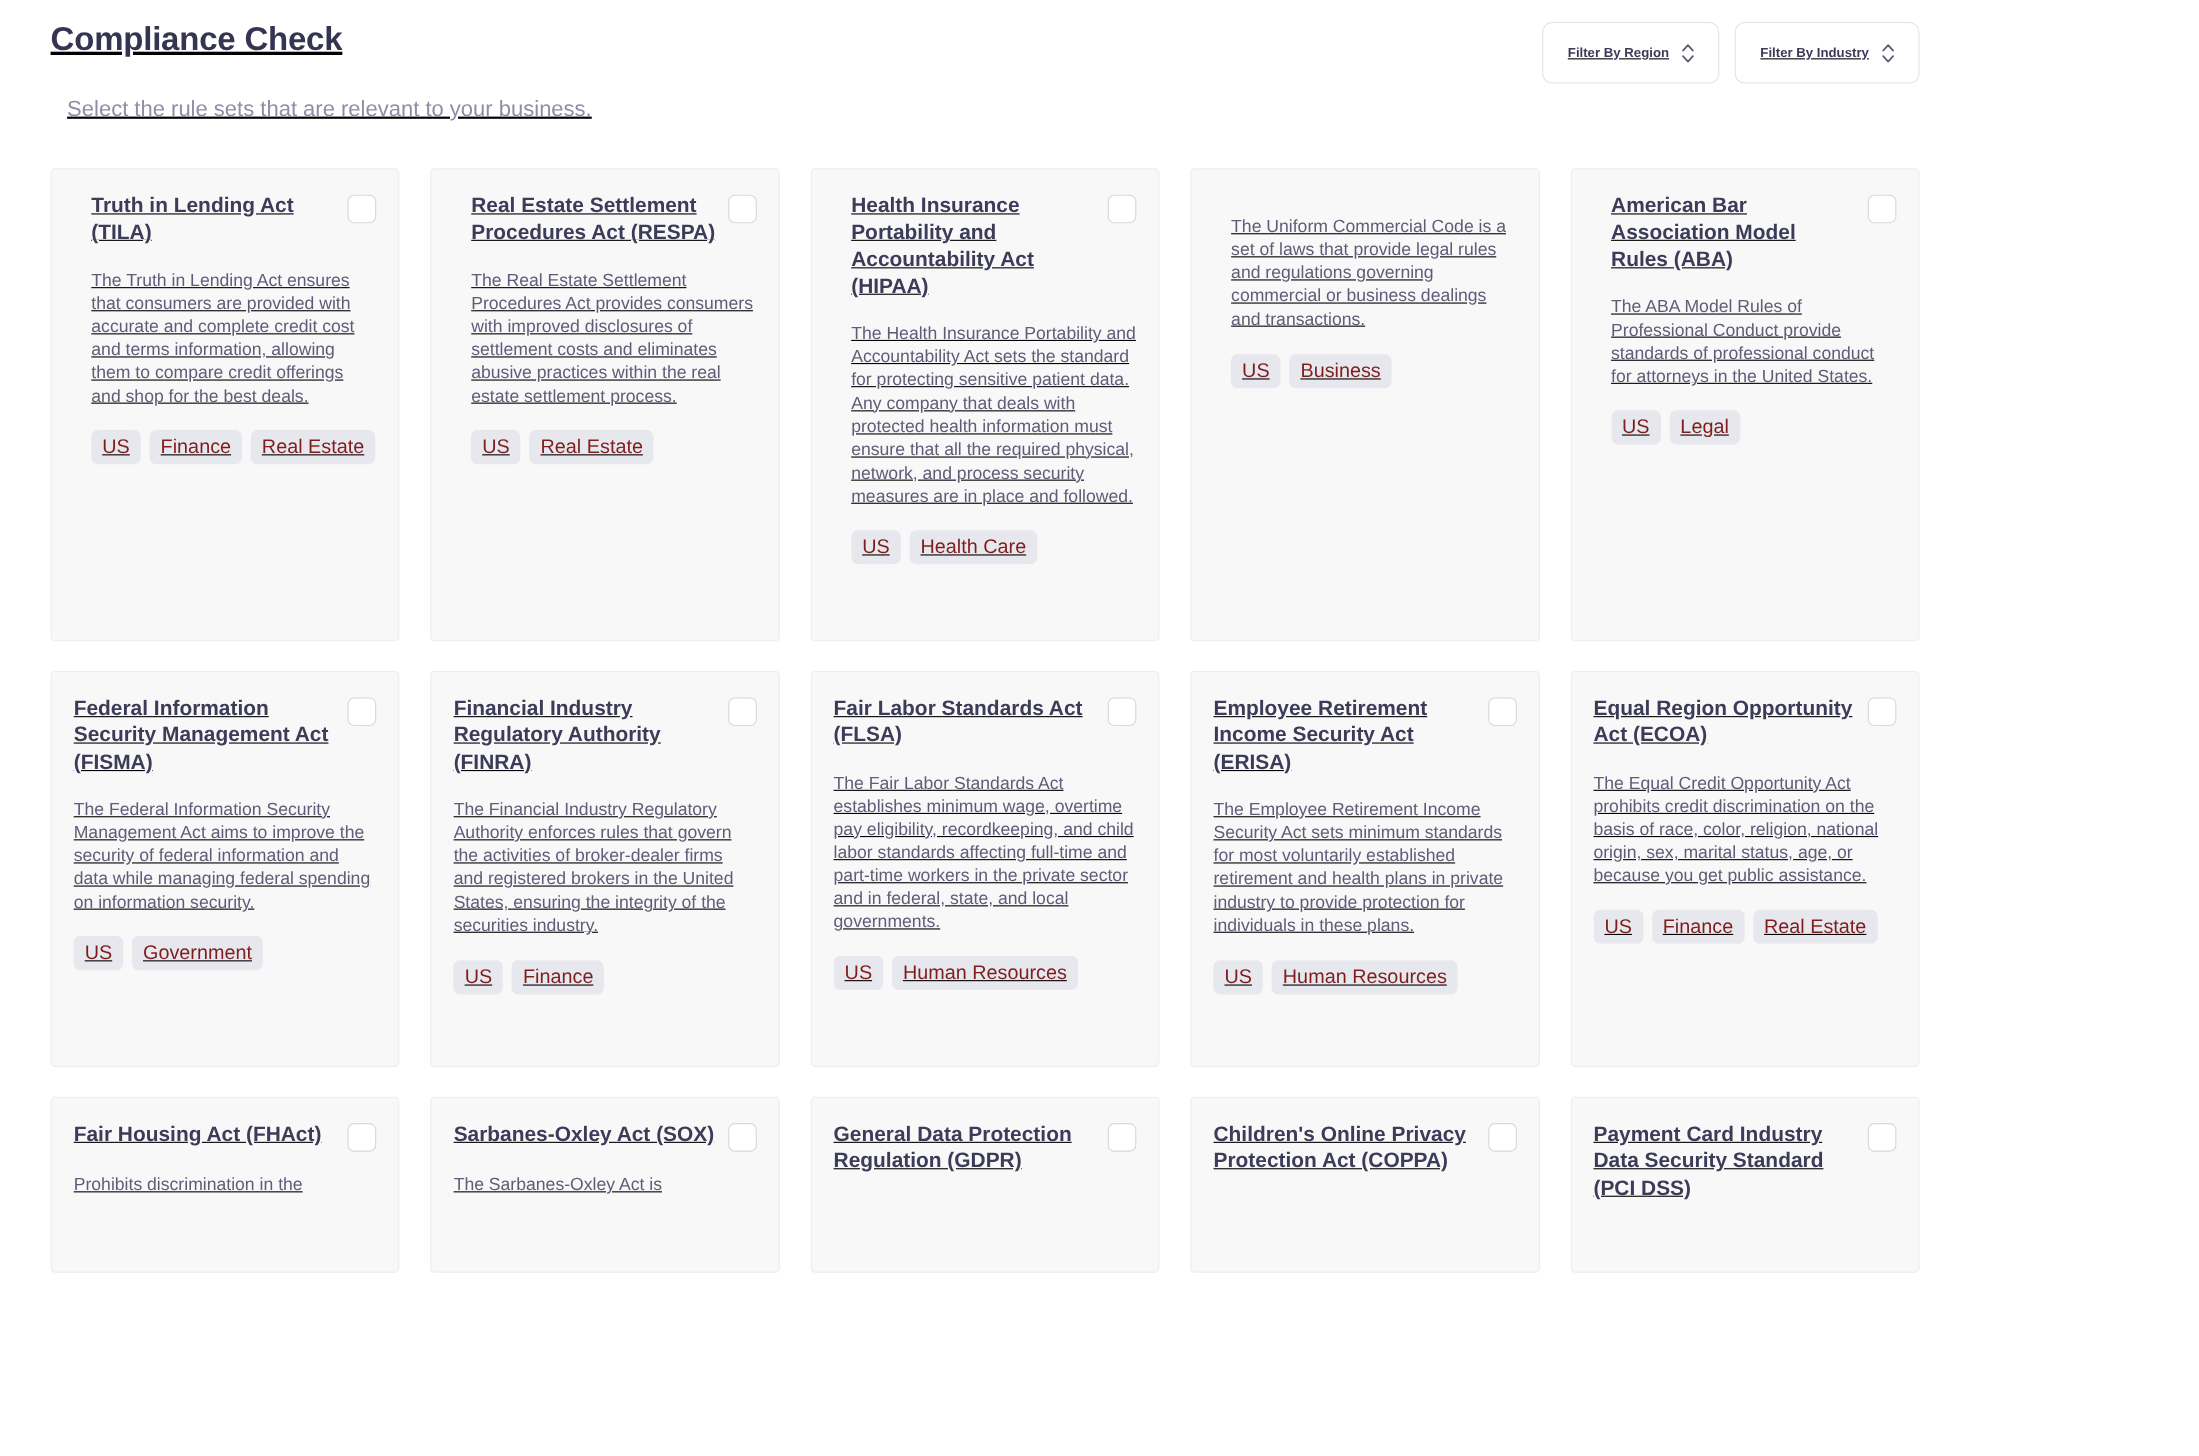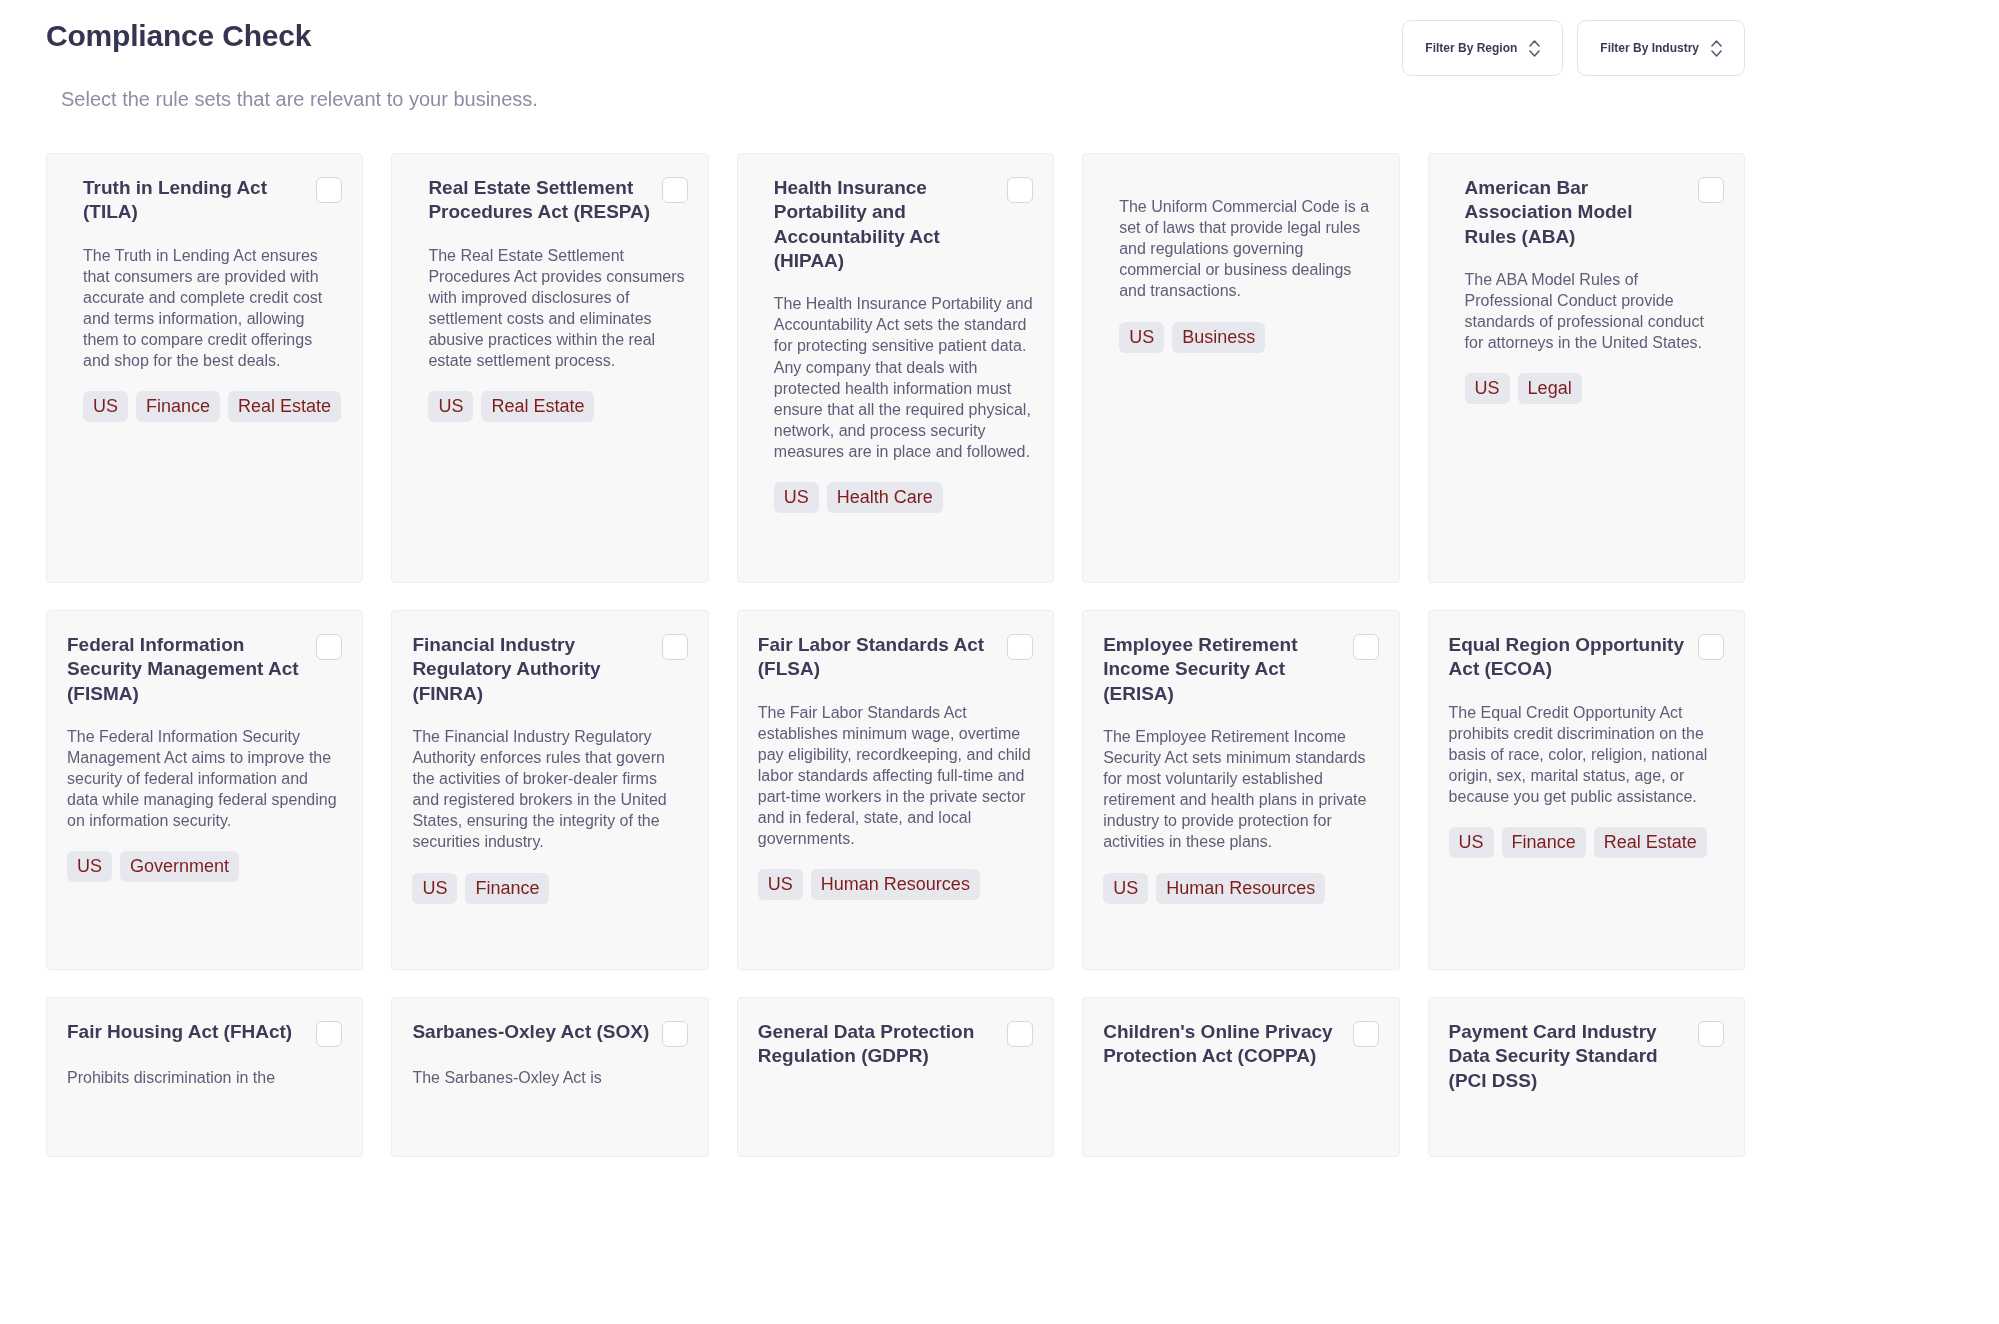--- a/index.html
+++ b/index.html
@@ -9,20 +9,21 @@
     background: #ffffff;
     font-family: "Liberation Sans", sans-serif;
     overflow: hidden;
   }
   .page {
     width: 1791px;
     height: 1324px;
     position: relative;
     padding: 0 46px;
     overflow: hidden;
+    text-decoration: underline;
   }
 
   
   .header {
     display: flex;
     align-items: flex-start;
     justify-content: space-between;
     padding-top: 18px;
   }
   .header-left { padding-left: 0px; }
@@ -262,21 +263,21 @@
         <div class="tags">
           <span class="tag">US</span>
           <span class="tag">Human Resources</span>
         </div>
       </div>
       <div class="card">
         <div class="card-head">
           <h2 class="card-title">Employee Retirement Income Security Act (ERISA)</h2>
           <div class="checkbox" role="checkbox" aria-checked="false"></div>
         </div>
-        <p class="card-desc">The Employee Retirement Income Security Act sets minimum standards for most voluntarily established retirement and health plans in private industry to provide protection for activities in these plans.</p>
+        <p class="card-desc">The Employee Retirement Income Security Act sets minimum standards for most voluntarily established retirement and health plans in private industry to provide protection for individuals in these plans.</p>
         <div class="tags">
           <span class="tag">US</span>
           <span class="tag">Human Resources</span>
         </div>
       </div>
       <div class="card">
         <div class="card-head">
           <h2 class="card-title">Equal Region Opportunity Act (ECOA)</h2>
           <div class="checkbox" role="checkbox" aria-checked="false"></div>
         </div>

